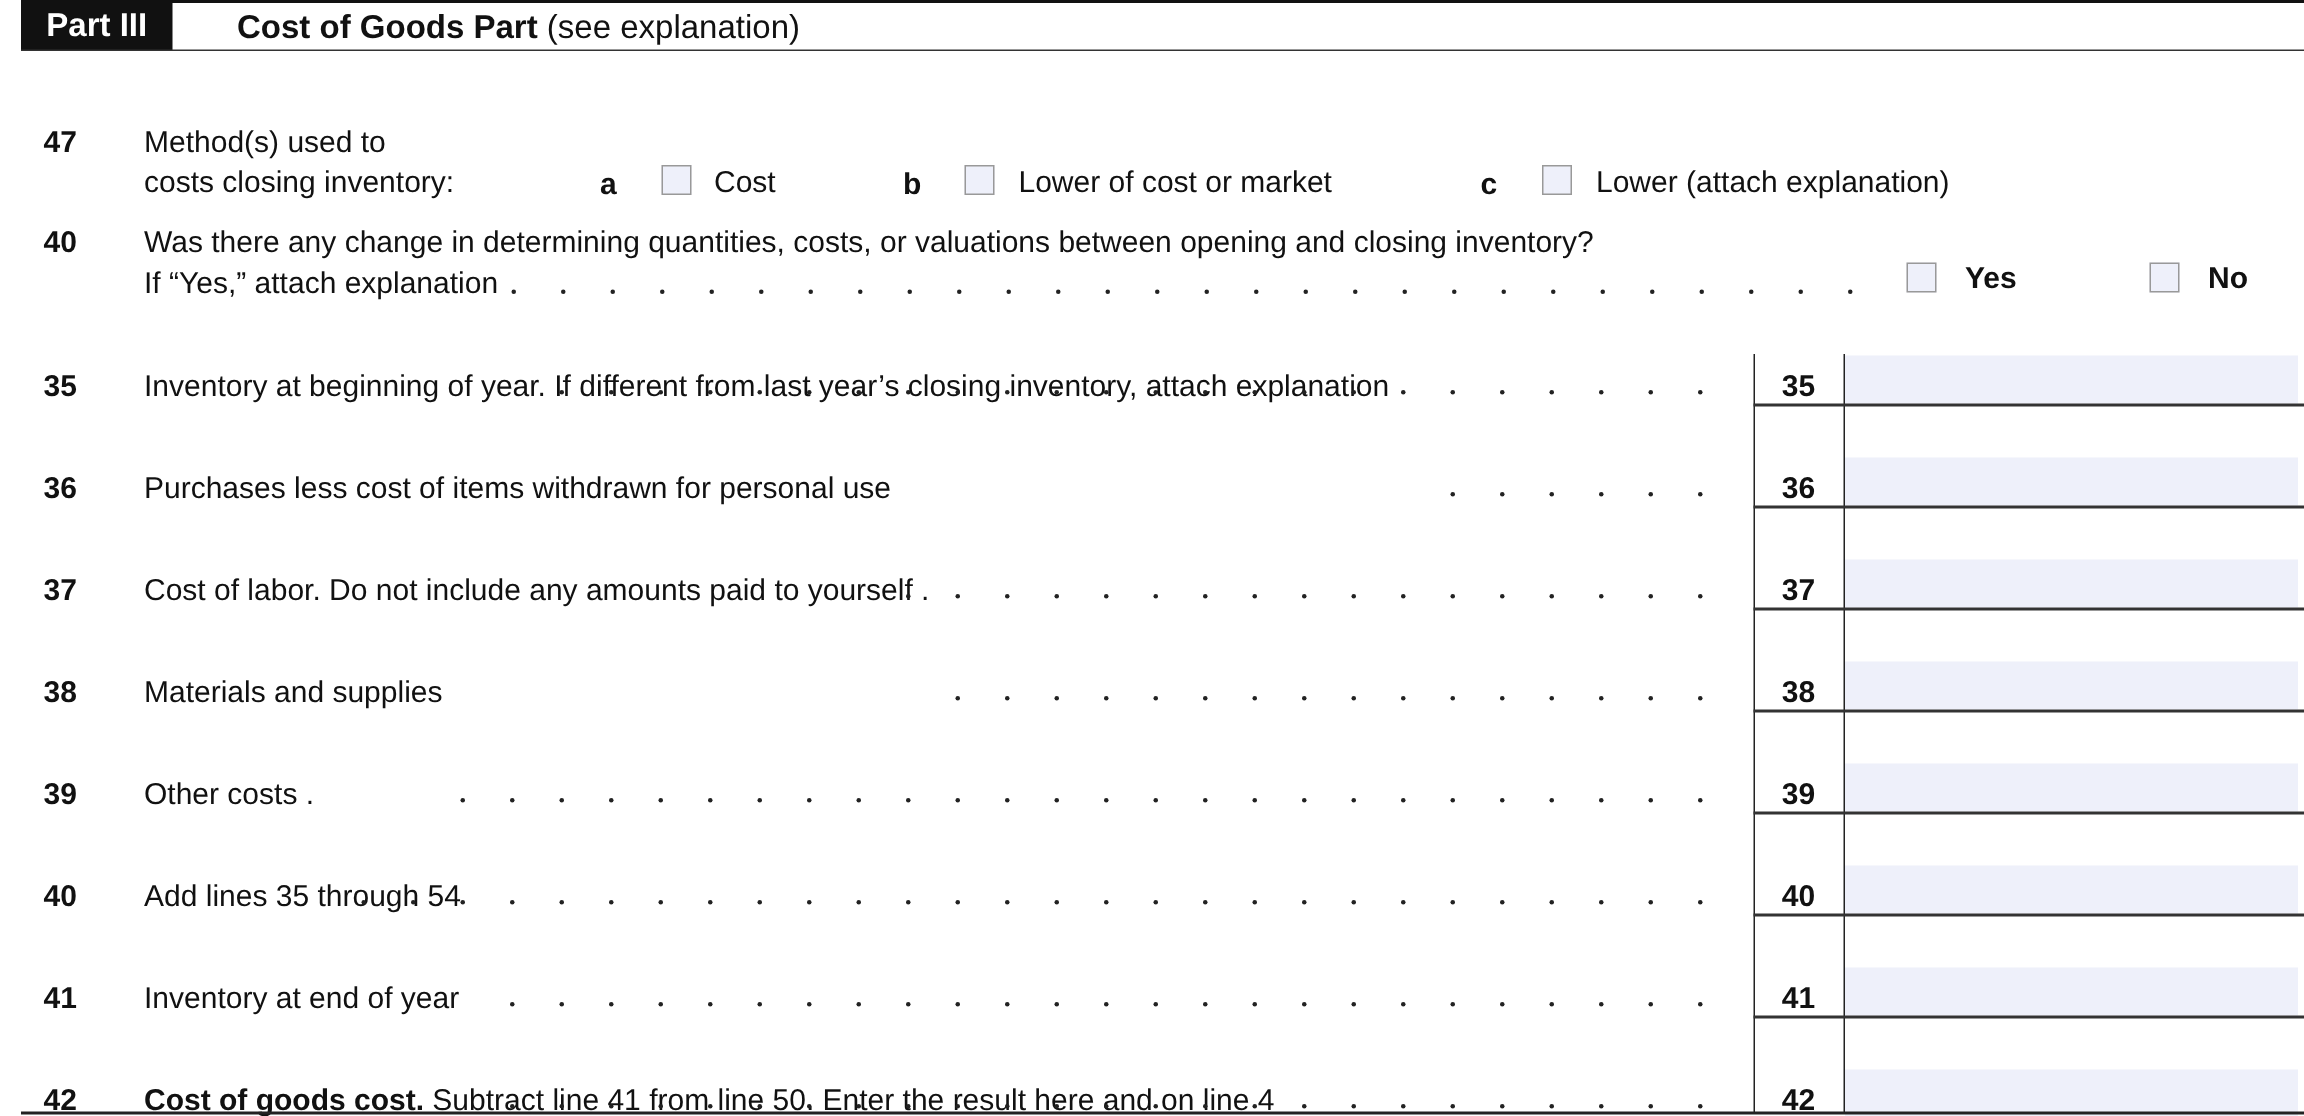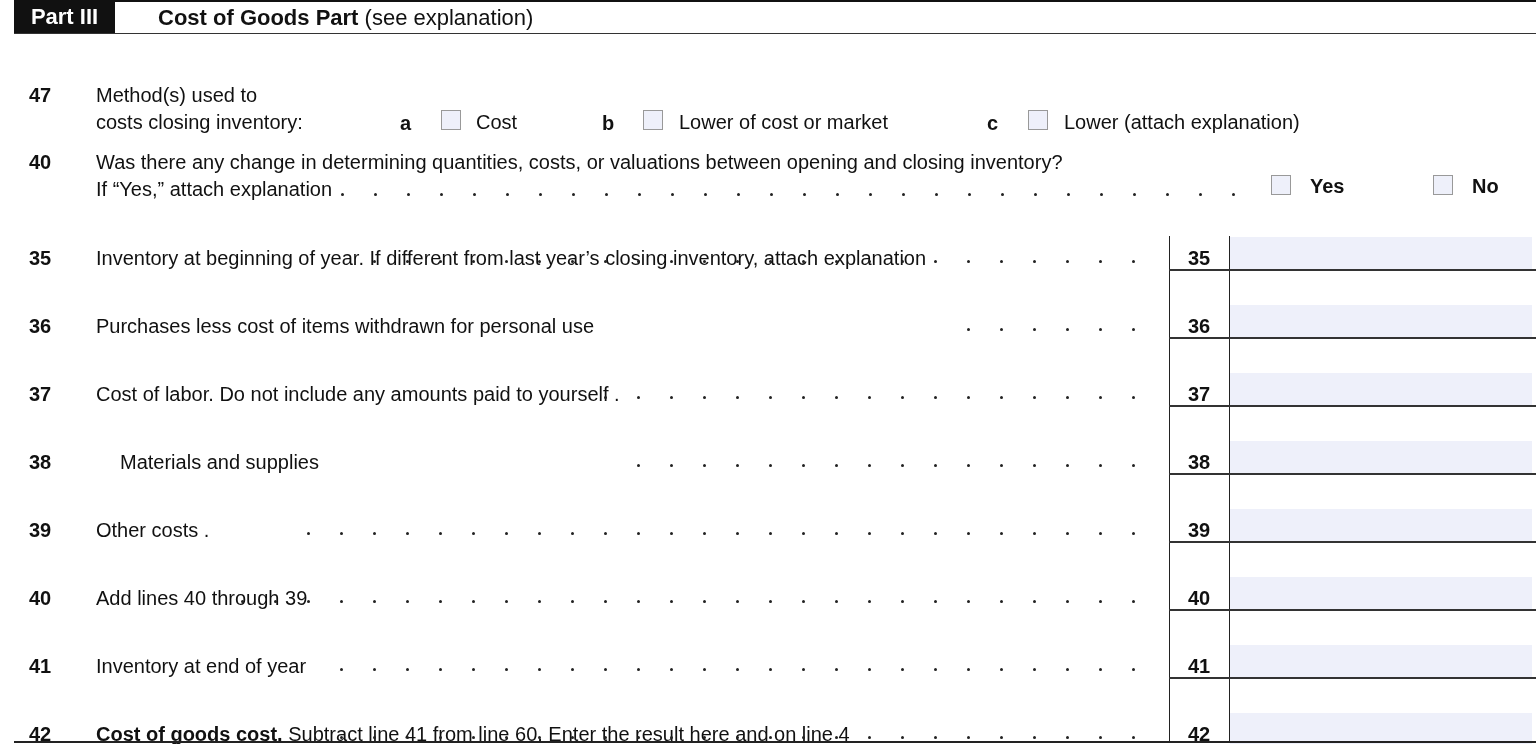--- a/index.html
+++ b/index.html
@@ -81,53 +81,53 @@
     <div>
       <div class="abs num" style="top:383px;">37</div>
       <div class="abs txt" style="top:383px;"><b></b><span>Cost of labor. Do not include any amounts paid to yourself .</span></div>
       <div class="abs dotrow" style="top:397px;"></div>
       <div class="abs linebox" style="top:383px;">37</div>
       <input class="abs field" style="top: 373px;" value="">
       <div class="abs hline" style="top:405px;"></div>
     </div>
     <div>
       <div class="abs num" style="top:451px;">38</div>
-      <div class="abs txt" style="top:451px;margin-left:24px;"><b></b><span>Materials and supplies</span></div>
+      <div class="abs txt" style="top:451px;"><b></b><span>Materials and supplies</span></div>
       <div class="abs dotrow" style="top:465px;"></div>
       <div class="abs linebox" style="top:451px;">38</div>
       <input class="abs field" style="top: 441px;" value="">
       <div class="abs hline" style="top:473px;"></div>
     </div>
     <div>
       <div class="abs num" style="top:519px;">39</div>
       <div class="abs txt" style="top:519px;"><b></b><span>Other costs .</span></div>
       <div class="abs dotrow" style="top:533px;"></div>
       <div class="abs linebox" style="top:519px;">39</div>
       <input class="abs field" style="top: 509px;" value="">
       <div class="abs hline" style="top:541px;"></div>
     </div>
     <div>
       <div class="abs num" style="top:587px;">40</div>
-      <div class="abs txt" style="top:587px;"><b></b><span>Add lines 40 through 39</span></div>
+      <div class="abs txt" style="top:587px;"><b></b><span>Add lines 35 through 54</span></div>
       <div class="abs dotrow" style="top:601px;"></div>
       <div class="abs linebox" style="top:587px;">40</div>
       <input class="abs field" style="top: 577px;" value="">
       <div class="abs hline" style="top:609px;"></div>
     </div>
     <div>
       <div class="abs num" style="top:655px;">41</div>
       <div class="abs txt" style="top:655px;"><b></b><span>Inventory at end of year</span></div>
       <div class="abs dotrow" style="top:669px;"></div>
       <div class="abs linebox" style="top:655px;">41</div>
       <input class="abs field" style="top: 645px;" value="">
       <div class="abs hline" style="top:677px;"></div>
     </div>
     <div>
       <div class="abs num" style="top:723px;">42</div>
-      <div class="abs txt" style="top:723px;"><b>Cost of goods cost.</b><span> Subtract line 41 from line 60. Enter the result here and on line 4</span></div>
+      <div class="abs txt" style="top:723px;"><b>Cost of goods cost.</b><span> Subtract line 41 from line 50. Enter the result here and on line 4</span></div>
       <div class="abs dotrow" style="top:737px;"></div>
       <div class="abs linebox" style="top:723px;">42</div>
       <input class="abs field" style="top: 713px;" value="">
     </div>
   </div>
 
 <div class="abs bottom-rule"></div>
 
 <div class="dot" style="left: 1132px; top: 260px;"></div>
 <div class="dot" style="left: 1099px; top: 260px;"></div>

